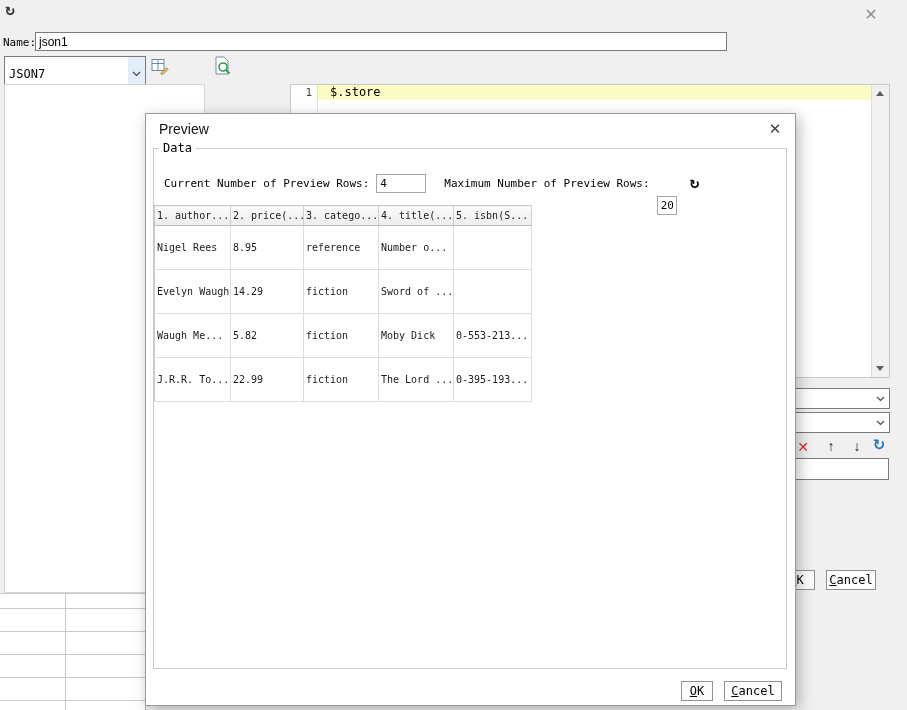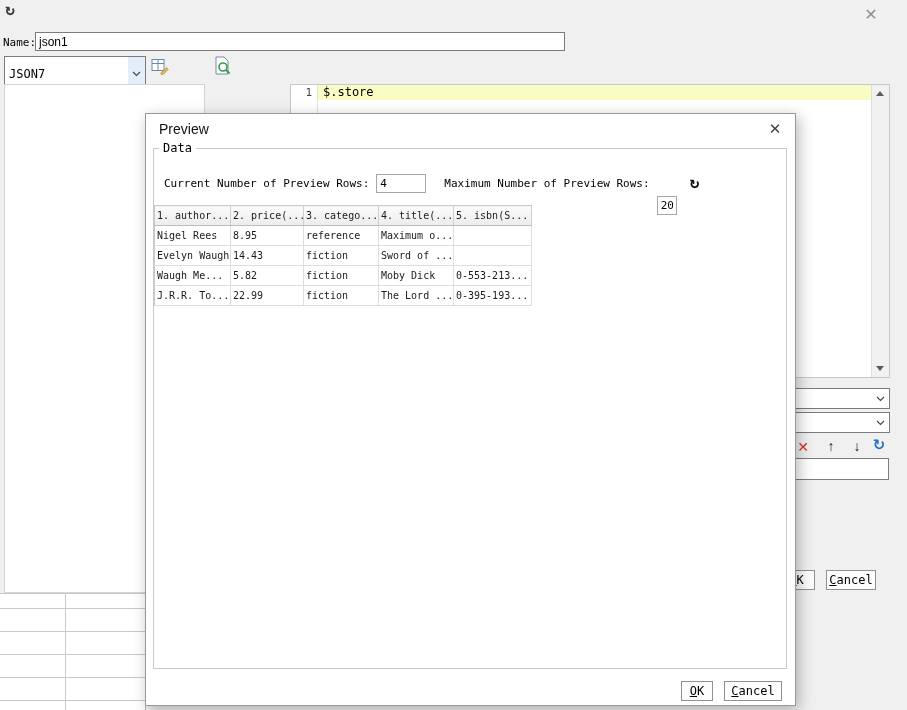--- a/index.html
+++ b/index.html
@@ -5,21 +5,21 @@
   html,body{margin:0;padding:0;}
   body{width:907px;height:710px;overflow:hidden;background:#f0f0f0;
        font-family:"Liberation Sans","DejaVu Sans",sans-serif;}
   .screen{position:relative;width:907px;height:710px;background:#f0f0f0;}
   .mono{font-family:"DejaVu Sans Mono","Liberation Mono",monospace;}
 
   
   .win-close{position:absolute;left:860px;top:4px;width:22px;height:22px;line-height:22px;
              text-align:center;font-size:16px;color:#8f8f8f;cursor:default;}
   .name-label{position:absolute;left:3px;top:36px;font-size:11px;color:#000;}
-  .name-input{position:absolute;left:35px;top:32px;width:530px;height:19px;box-sizing:border-box;
+  .name-input{position:absolute;left:35px;top:32px;width:692px;height:19px;box-sizing:border-box;
               border:1px solid #7b7b7b;background:#fff;font-size:12px;padding:0 3px;
               font-family:"Liberation Sans",sans-serif;}
   .type-combo{position:absolute;left:4px;top:56px;width:142px;height:36px;box-sizing:border-box;
               border:1px solid #7b7b7b;background:#fff;display:flex;align-items:center;}
   .combo-text{flex:1;font-size:12px;padding-left:4px;color:#000;white-space:nowrap;overflow:hidden;}
   .combo-btn{width:17px;height:100%;display:flex;align-items:center;justify-content:center;}
   .type-combo .combo-btn{background:#e2eefa;}
   .tb-icon{position:absolute;width:20px;height:20px;display:flex;align-items:center;justify-content:center;}
   .tb-edit{left:150px;top:56px;}
   .tb-refresh{left:181px;top:55px;width:20px;height:20px;font-size:16px;font-weight:bold;color:#3a3a3a;
@@ -28,21 +28,21 @@
 
   
   .left-panel{position:absolute;left:4px;top:84px;width:201px;height:509px;background:#fff;
               border:1px solid #d4d4d4;box-sizing:border-box;}
   .editor{position:absolute;left:290px;top:84px;width:600px;height:294px;background:#fff;
           border:1px solid #c8c8c8;box-sizing:border-box;display:flex;}
   .gutter{width:27px;background:#fff;border-right:1px solid #e2e2e2;text-align:right;
           padding:1px 5px 0 0;box-sizing:border-box;font-size:11px;color:#444;}
   .code{flex:1;background:#fff;overflow:hidden;}
   .code-line{height:15px;line-height:15px;background:#fbfbc4;font-size:12px;color:#000;
-             padding-left:5px;white-space:pre;}
+             padding-left:12px;white-space:pre;}
   .vscroll{position:relative;width:17px;background:#f1f1f1;border-left:1px solid #dedede;}
   .sarrow{position:absolute;left:0;width:16px;height:15px;display:flex;align-items:center;justify-content:center;}
   .sarrow.top{top:1px;}
   .sarrow.bottom{bottom:1px;}
   .tri-up{width:0;height:0;border-left:4px solid transparent;border-right:4px solid transparent;
           border-bottom:5px solid #5c5c5c;}
   .tri-down{width:0;height:0;border-left:4px solid transparent;border-right:4px solid transparent;
             border-top:5px solid #5c5c5c;}
 
   
@@ -90,21 +90,21 @@
   .num-input{box-sizing:border-box;height:19px;border:1px solid #a6a6a6;background:#fff;
              font-size:11px;padding:0 3px;}
   .num-input.w1{width:50px;margin-left:7px;margin-right:18px;}
   .num-input.w2{width:20px;margin-left:7px;margin-right:13px;margin-top:44px;}
   .dlg-refresh{font-size:16px;font-weight:bold;color:#111;line-height:18px;}
   .ptable{position:absolute;left:8px;top:91px;width:377px;border-collapse:collapse;table-layout:fixed;
           background:#fff;font-size:10px;border:1px solid #c9c9c9;}
   .ptable th{height:19px;font-weight:normal;text-align:left;padding:0 2px;white-space:nowrap;
              overflow:hidden;background:linear-gradient(#fbfbfb,#ececec);
              border-right:1px solid #cfcfcf;border-bottom:1px solid #bdbdbd;color:#1a1a1a;margin-left:39px;}
-  .ptable td{height:19px;padding:0 2px;white-space:nowrap;overflow:hidden;
+  .ptable td{height:19px;padding:12px 2px;white-space:nowrap;overflow:hidden;
              border-right:1px solid #ddd;border-bottom:1px solid #ddd;color:#1a1a1a;}
   .dlg-btns{position:absolute;right:13px;bottom:4px;display:flex;gap:11px;}
   .dlg-btns .ok{width:32px;}
   .dlg-btns .cancel{width:58px;}
 </style>
 </head>
 <body>
 
 <div class="screen">
 
@@ -227,26 +227,26 @@
           <th>3. catego...</th>
           <th>4. title(...</th>
           <th>5. isbn(S...</th>
         </tr>
       </thead>
       <tbody>
         <tr>
           <td>Nigel Rees</td>
           <td>8.95</td>
           <td>reference</td>
-          <td>Maximum o...</td>
+          <td>Number o...</td>
           <td></td>
         </tr>
         <tr>
           <td>Evelyn Waugh</td>
-          <td>14.43</td>
+          <td>14.29</td>
           <td>fiction</td>
           <td>Sword of ...</td>
           <td></td>
         </tr>
         <tr>
           <td>Waugh Me...</td>
           <td>5.82</td>
           <td>fiction</td>
           <td>Moby Dick</td>
           <td>0-553-213...</td>

